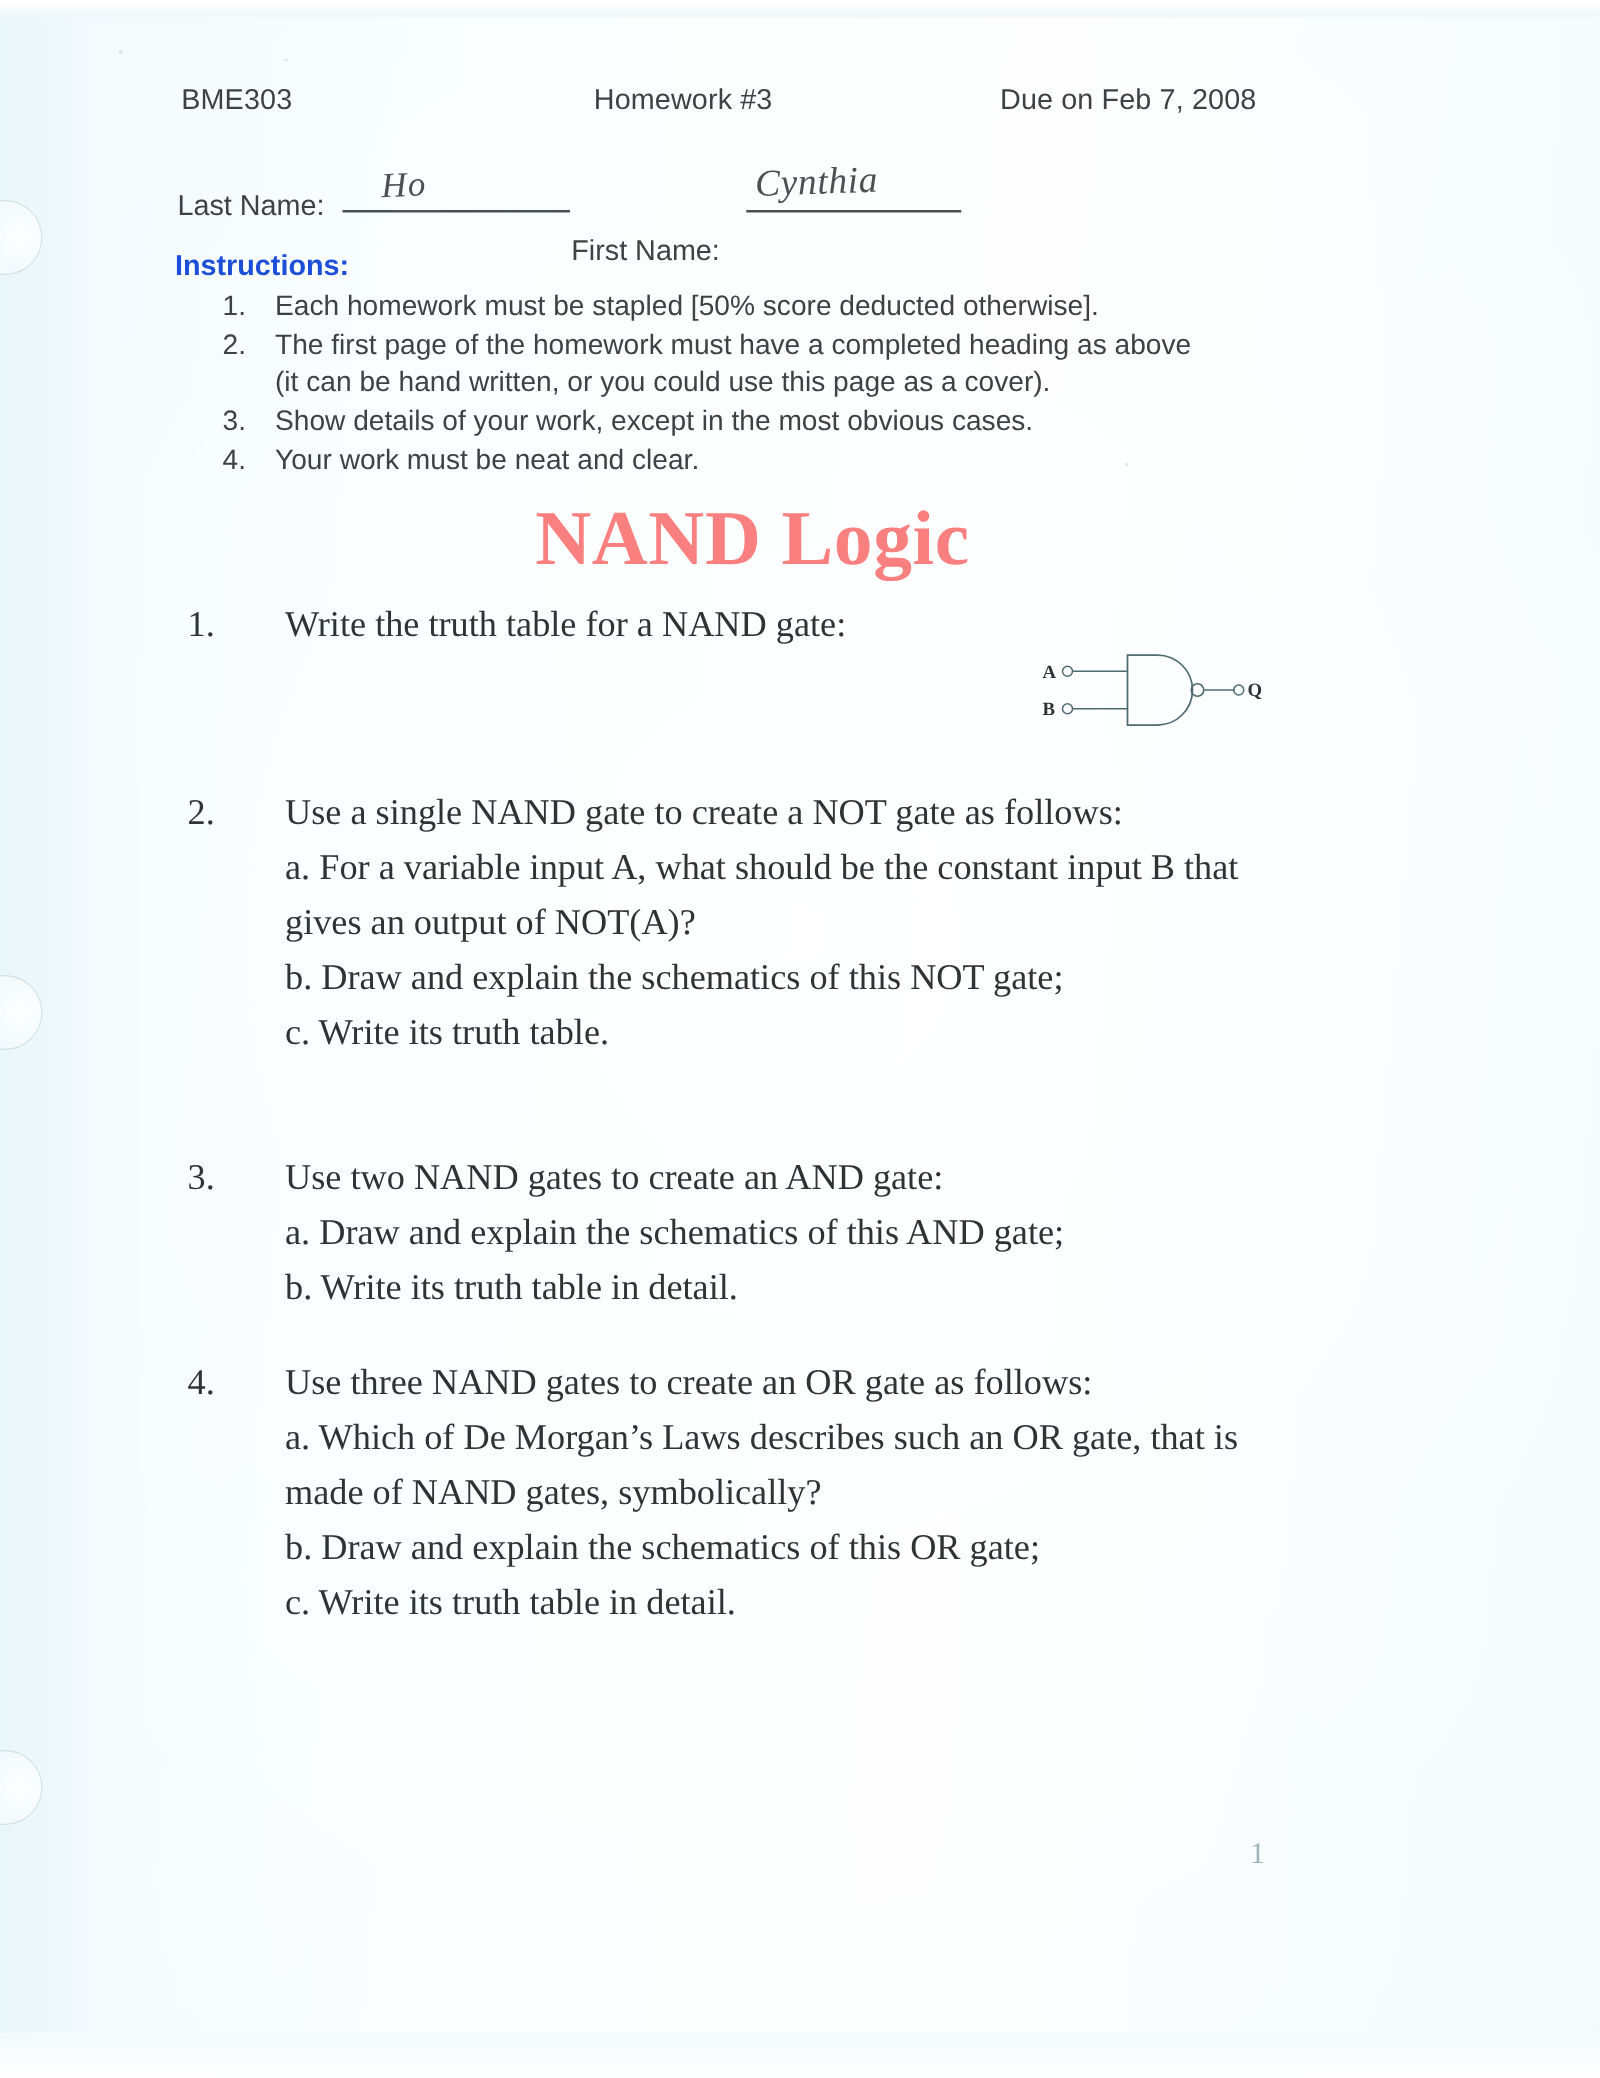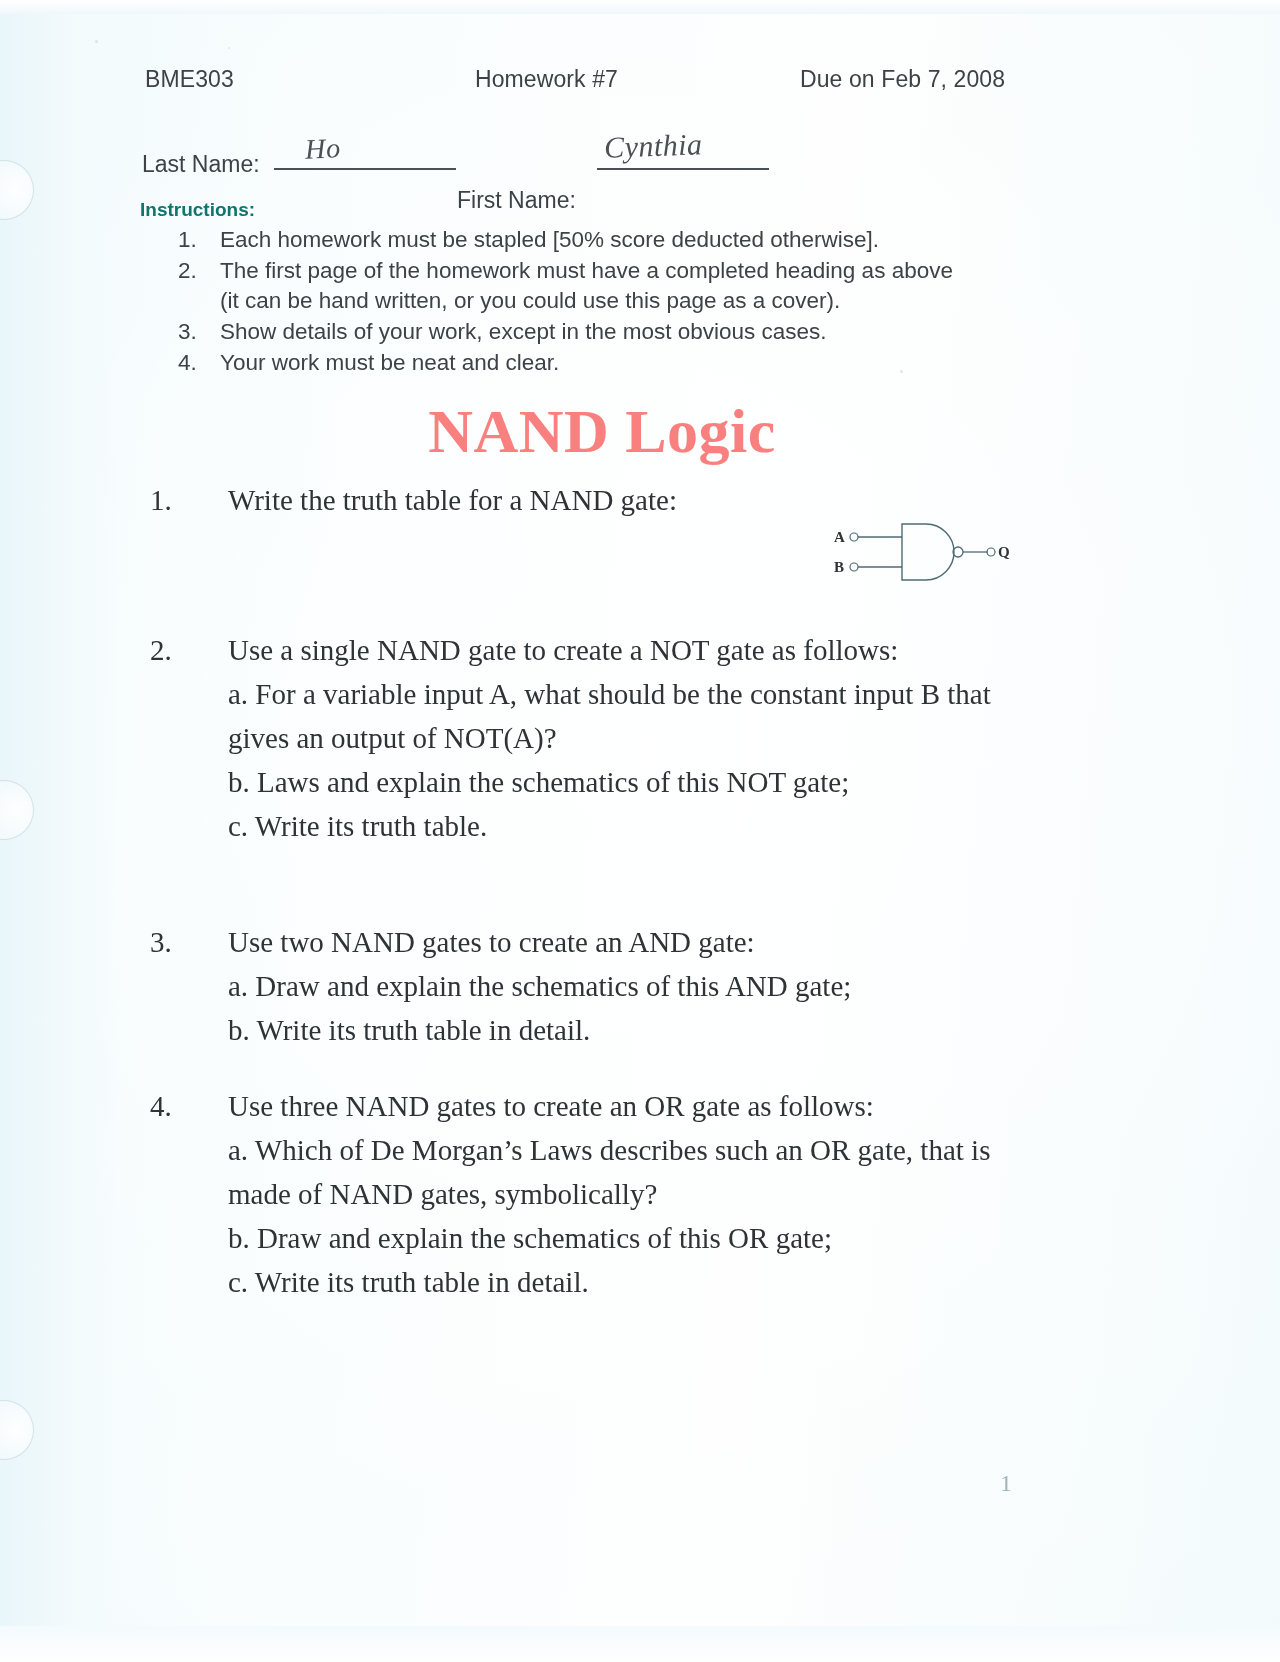--- a/index.html
+++ b/index.html
@@ -121,22 +121,22 @@
 
   #instructions-block {
     position: absolute;
     left: 140px;
     top: 199px;
     width: 900px;
   }
   #instructions-heading {
     font-family: "Liberation Sans", sans-serif;
     font-weight: bold;
-    font-size: 19px;
-    color: #0f766e;
+    font-size: 23px;
+    color: #1d4ed8;
     margin: 0 0 4px 0;
   }
   #instructions-list {
     margin: 0;
     padding: 0;
     list-style: none;
     font-family: "Liberation Sans", sans-serif;
     font-size: 22.5px;
     color: #3c4246;
     line-height: 1.33;
@@ -234,21 +234,21 @@
   <div class="punch" style="top:780px;"></div>
   <div class="punch" style="top:1400px;"></div>
   <div class="speck" style="left:95px; top:40px; width:3px; height:3px;"></div>
   <div class="speck" style="left:228px; top:47px; width:2px; height:2px;"></div>
   <div class="speck" style="left:900px; top:370px; width:3px; height:3px;"></div>
 
   <div id="content">
 
     <div id="course-header" class="sans">
       <span id="course-code">BME303</span>
-      <span id="assignment-title">Homework #7</span>
+      <span id="assignment-title">Homework #3</span>
       <span id="due-date">Due on Feb 7, 2008</span>
     </div>
 
     <div id="name-row" class="sans">
       <span id="last-name-label">Last Name:</span>
       <span id="last-name-rule"></span>
       <span id="last-name-value">Ho</span>
       <span id="first-name-label">First Name:</span>
       <span id="first-name-rule"></span>
       <span id="first-name-value">Cynthia</span>
@@ -311,21 +311,21 @@
 
         <text class="pin-label" x="168" y="41">Q</text>
       </svg>
     </div>
 
     <div class="question" style="left:150px; top:628px; width:880px;">
       <span class="q-num">2.</span>
       <div class="q-body">
         <div class="q-lead">Use a single NAND gate to create a NOT gate as follows:</div>
         <div class="q-sub">a. For a variable input A, what should be the constant input B that gives an output of NOT(A)?</div>
-        <div class="q-sub">b. Laws and explain the schematics of this NOT gate;</div>
+        <div class="q-sub">b. Draw and explain the schematics of this NOT gate;</div>
         <div class="q-sub">c. Write its truth table.</div>
       </div>
     </div>
 
     <div class="question" style="left:150px; top:920px; width:880px;">
       <span class="q-num">3.</span>
       <div class="q-body">
         <div class="q-lead" style="text-align:left;">Use two NAND gates to create an AND gate:</div>
         <div class="q-sub">a. Draw and explain the schematics of this AND gate;</div>
         <div class="q-sub">b. Write its truth table in detail.</div>

